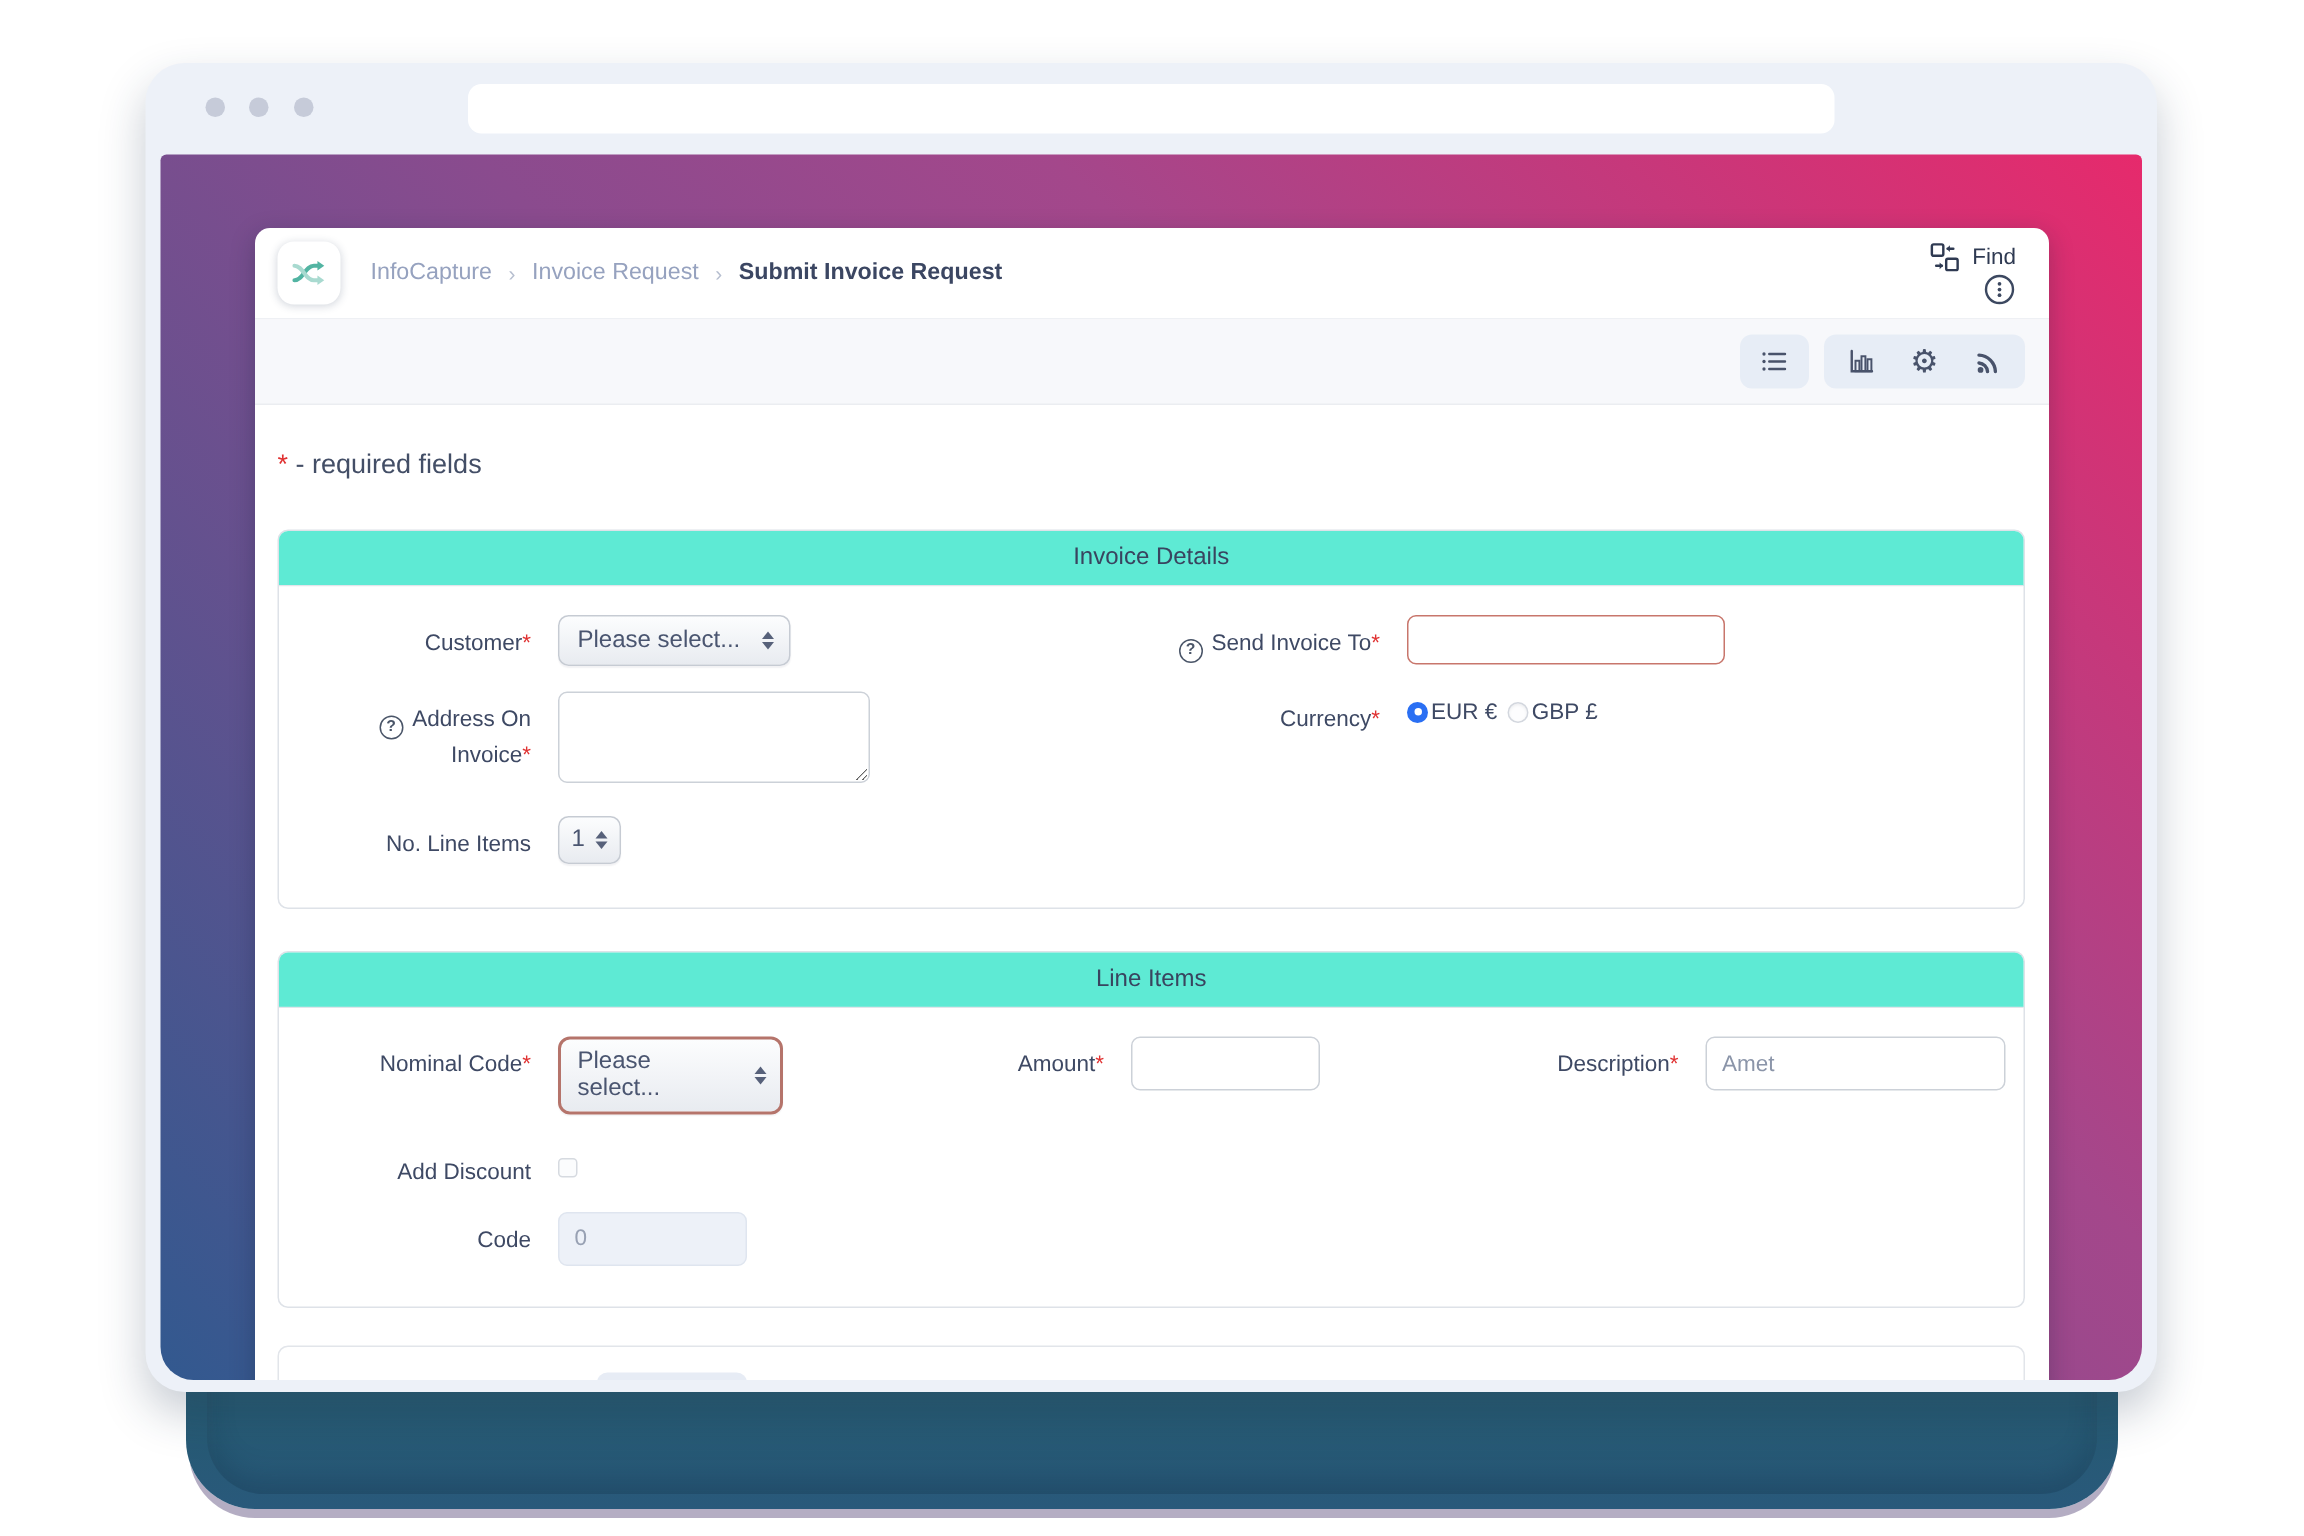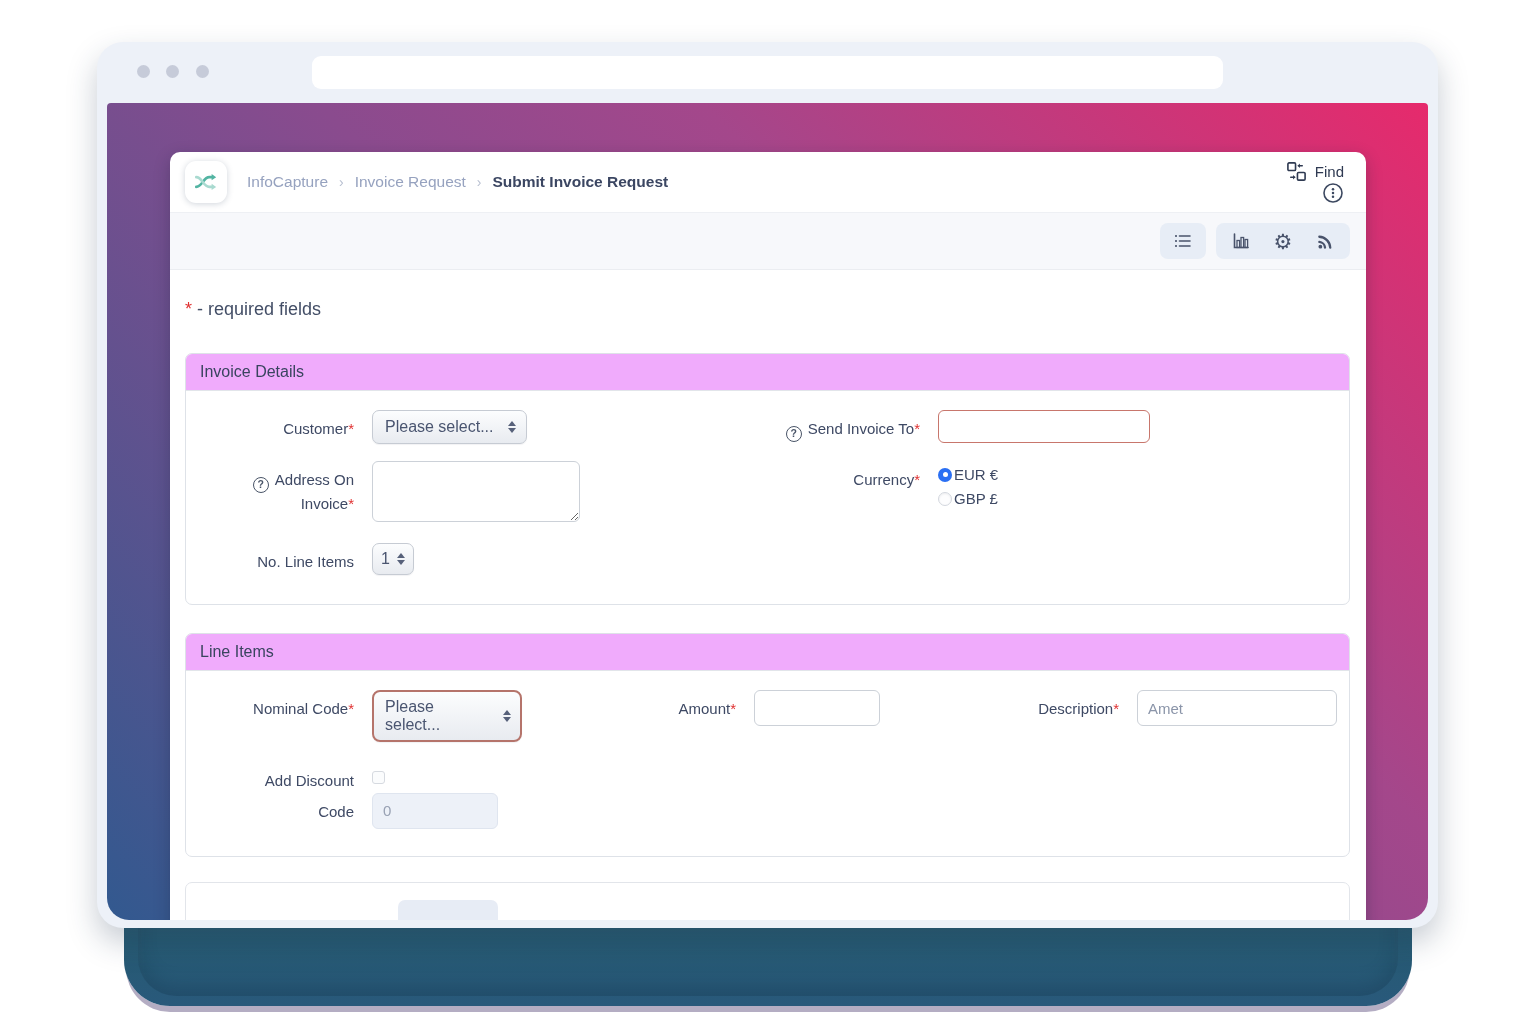--- a/index.html
+++ b/index.html
@@ -47,22 +47,22 @@
   .tool-group { height:36px; background:#e7edf6; border-radius:8px; display:flex; align-items:center; padding:0 4px; }
   .tool-item { width:42px; display:flex; justify-content:center; align-items:center; cursor:pointer; }
   .gear-glyph { font-size:21px; color:#49536b; line-height:1; }
 
   .form-area { padding:29px 16px 0 15px; }
   .required-note { font-size:18px; color:#434e66; margin-bottom:33px; }
   .req { color:#e03131; }
 
   .panel { border:1px solid #dee2e8; border-radius:7px; background:#fff; }
   .panel + .panel { margin-top:28px; }
-  .panel-header { background:#f0abfc; border-bottom:1px solid #e2e5ea; border-radius:6px 6px 0 0;
-                  padding:9px 14px; font-size:16px; color:#39445f; }
+  .panel-header { background:#5eead4; border-bottom:1px solid #e2e5ea; border-radius:6px 6px 0 0;
+                  padding:9px 14px; font-size:16px; color:#39445f;text-align:center; }
   .panel-body { padding:19px 16px 25px; }
 
   .idrow { display:grid; grid-template-columns:152px 380px 150px 1fr; column-gap:18px; margin-bottom:17px; align-items:start; }
   .lirow { display:grid; grid-template-columns:152px 150px 196px 126px 221px 200px; column-gap:18px; margin-bottom:18px; align-items:start; }
   .flabel { text-align:right; font-size:15px; color:#3e4964; padding-top:8px; line-height:1.5; }
   .qicon { display:inline-flex; width:16px; height:16px; border:1.4px solid #4a5568; border-radius:50%;
            align-items:center; justify-content:center; font-size:10.5px; font-weight:700; color:#4a5568;
            vertical-align:-3px; margin-right:6px; }
 
   .sel { display:inline-flex; align-items:center; gap:14px; border:1px solid #c6cbd3; border-radius:7px;
@@ -79,21 +79,21 @@
   .tinput.invalid { border:1px solid #c8766c; }
   .tinput.ghosttext { color:#8b95a9;padding-left:10px; }
   .tinput:disabled { background:#edf1f8; border-color:#dfe5ef; color:#98a1b3; }
   .amount-input { width:126px; height:36px; }
   .desc-input { width:200px; height:36px; }
   .send-input { width:212px; height:33px; }
   .total-input { width:126px; height:36px; }
   textarea.taddr { width:208px; height:61px; border:1px solid #ccd1d8; border-radius:6px; resize:both;
             font-family:"Liberation Sans",sans-serif; font-size:14px; color:#414c66; padding:6px 8px; }
 
-  .radio-stack { display:flex; flex-direction:column; gap:7px; padding-top:5px; }
+  .radio-stack { display:flex; flex-direction:row; gap:7px; padding-top:5px; }
   .radio-opt { display:flex; align-items:center; gap:2px; font-size:15px; color:#3e4964; cursor:pointer; }
   .radio { width:14px; height:14px; border-radius:50%; flex:0 0 auto; }
   .radio.on { background:#2a6ff3; position:relative; }
   .radio.on:after { content:""; position:absolute; left:4.5px; top:4.5px; width:5px; height:5px; border-radius:50%; background:#fff; }
   .radio.off { background:#fdfdfe; border:1px solid #d3d7de; box-shadow:inset 0 1px 2px rgba(40,50,70,.08); }
 
   .checkbox { width:13px; height:13px; border:1px solid #d6dae0; border-radius:3px; background:#fbfcfd; margin-top:11px; cursor:pointer; }
 
   .panel-cut { margin-top:25px; border:1px solid #e2e5ea; border-radius:7px; height:60px; position:relative; background:#fff; }
   .ghost-btn { position:absolute; left:212px; top:17px; width:100px; height:30px; background:#e7ecf5; border-radius:7px; cursor:pointer; }
@@ -285,21 +285,21 @@
                   <input class="tinput amount-input" type="text" value="" style="">
                 </div>
                 <div class="flabel">
                   <span>Description</span><span class="req">*</span>
                 </div>
                 <div>
                   <input class="tinput ghosttext desc-input" type="text" value="Amet" style="">
                 </div>
               </div>
 
-              <div class="lirow" style="margin-bottom:0;">
+              <div class="lirow" style="margin-bottom:14px;">
                 <div class="flabel" style="padding-top:10px;">
                   <span>Add Discount</span>
                 </div>
                 <div>
                   <div class="checkbox"></div>
                 </div>
                 <div></div>
                   <div></div>
                   <div></div>
                   <div></div>

